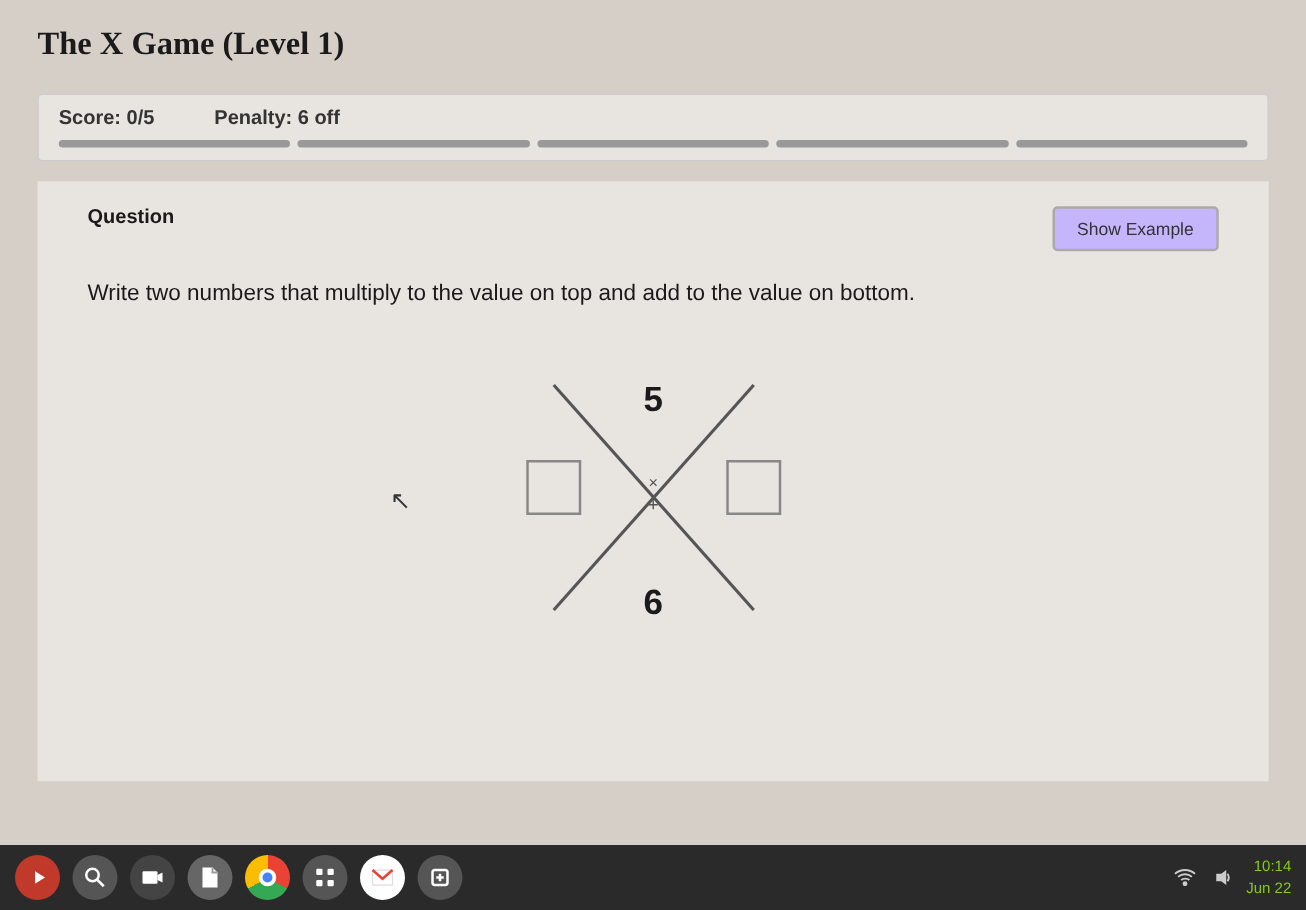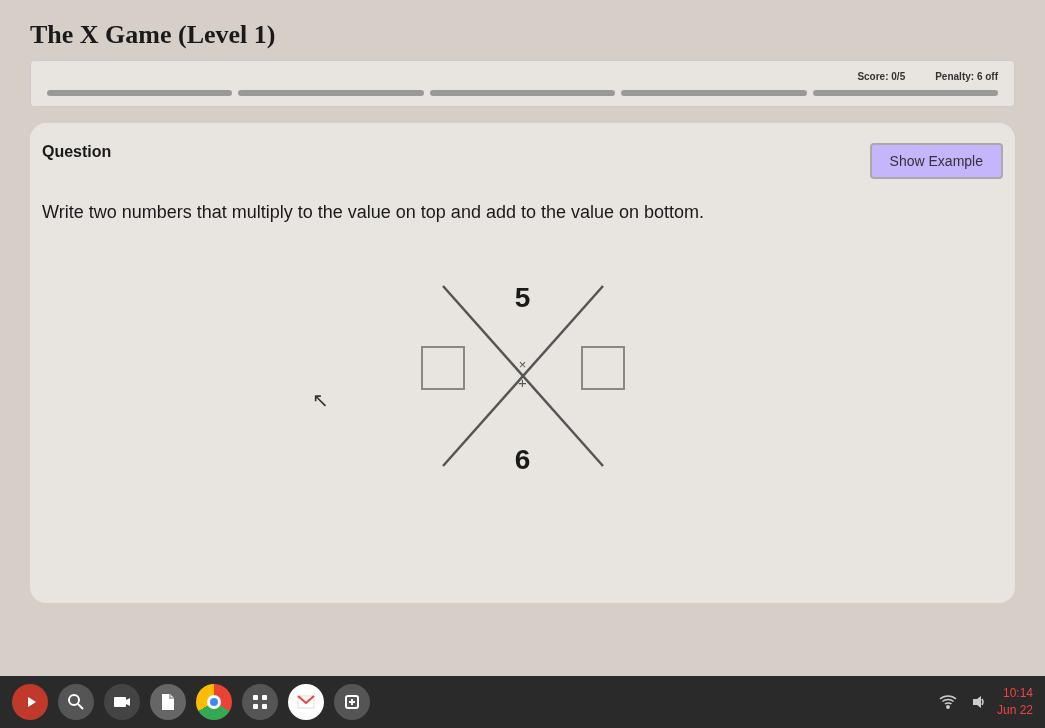--- a/index.html
+++ b/index.html
@@ -15,71 +15,70 @@
     
     .main-content {
       background: #d6cfc8;
       min-height: 100%;
       padding: 0;
     }
 
     
     .title-bar {
       background: #d6cfc8;
-      padding: 20px 30px 10px 30px;
+      padding: 20px 30px 25px 30px;
     }
 
     .page-title {
       font-size: 26px;
       font-weight: bold;
       color: #1a1a1a;
       font-family: Georgia, serif;
     }
 
     
     .score-panel {
       background: #e8e4e0;
       border: 1px solid #ccc;
       margin: 0 30px;
       padding: 10px 16px;
       border-radius: 4px;
     }
 
     .score-info {
       display: flex;
-      gap: 30px;
-      align-items: center;
-      font-size: 10px;
+      gap: 48px;
+      align-items: center;
+      font-size: 16px;
       color: #333;
       font-family: Arial, sans-serif;
       font-weight: 600;
       margin-bottom: 8px;
-      justify-content: flex-end;
     }
 
     
     .progress-bars {
       display: flex;
       gap: 6px;
       margin-top: 6px;
     }
 
     .progress-bar {
       height: 6px;
       border-radius: 3px;
       background: #999;
       flex: 1;
     }
 
     
     .question-area {
       background: #e8e4e0;
       margin: 16px 30px;
-      padding: 20px 12px;
-      border-radius: 16px;
+      padding: 20px 40px;
+      border-radius: 0;
       min-height: 480px;
       position: relative;
     }
 
     .question-header {
       display: flex;
       justify-content: space-between;
       align-items: flex-start;
       margin-bottom: 20px;
     }
@@ -254,21 +253,21 @@
       justify-content: center;
       color: #ccc;
       font-size: 16px;
     }
 
     .time-date {
       display: flex;
       flex-direction: column;
       align-items: flex-end;
       font-size: 12px;
-      color: #ef4444;
+      color: #84cc16;
       line-height: 1.4;
       text-align: right;
     }
 
     
     .cursor-arrow {
       position: absolute;
       top: 388px;
       left: 312px;
       font-size: 20px;

